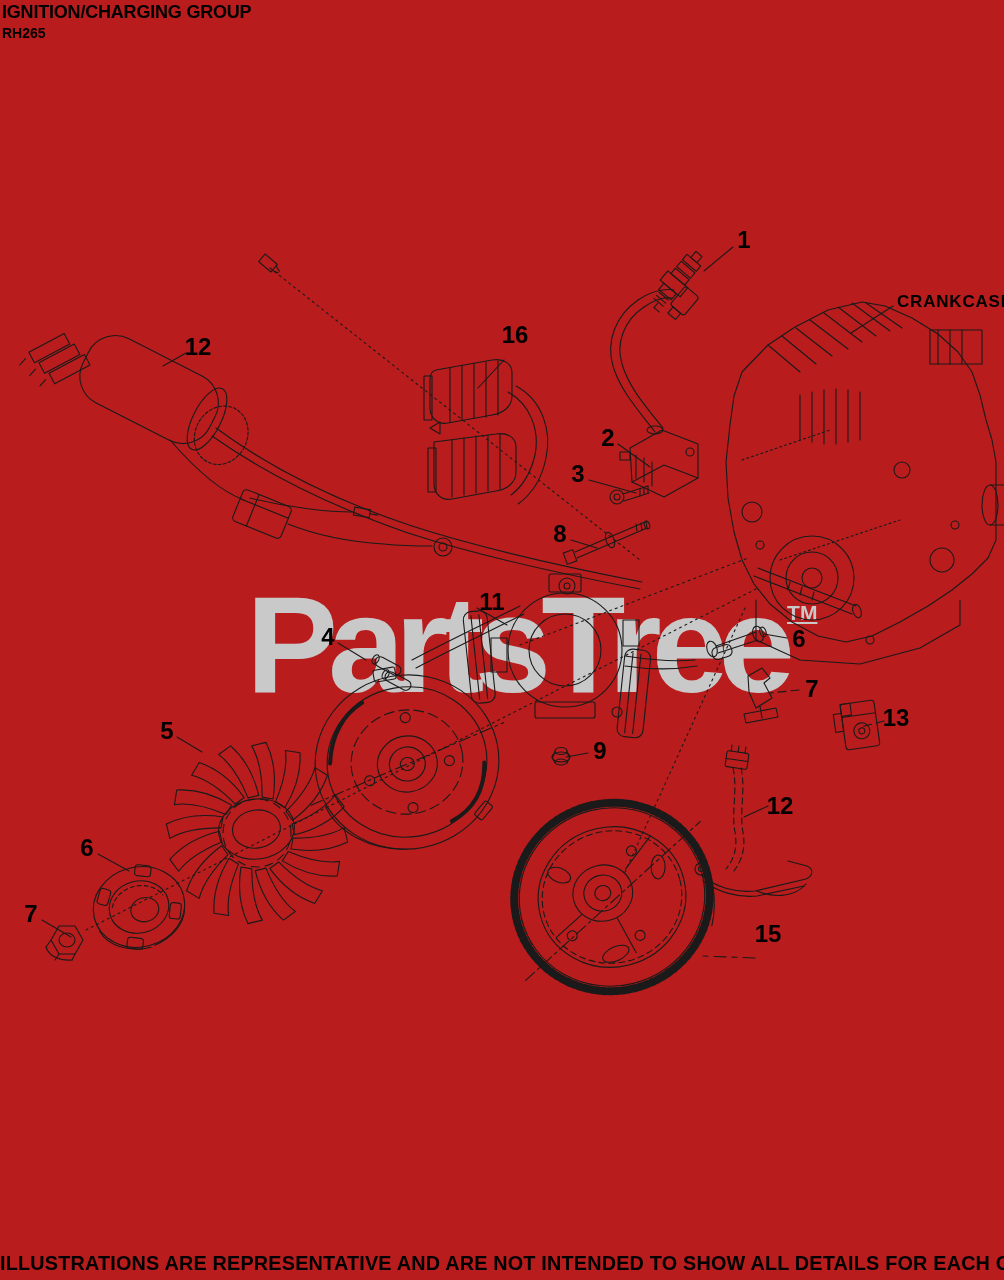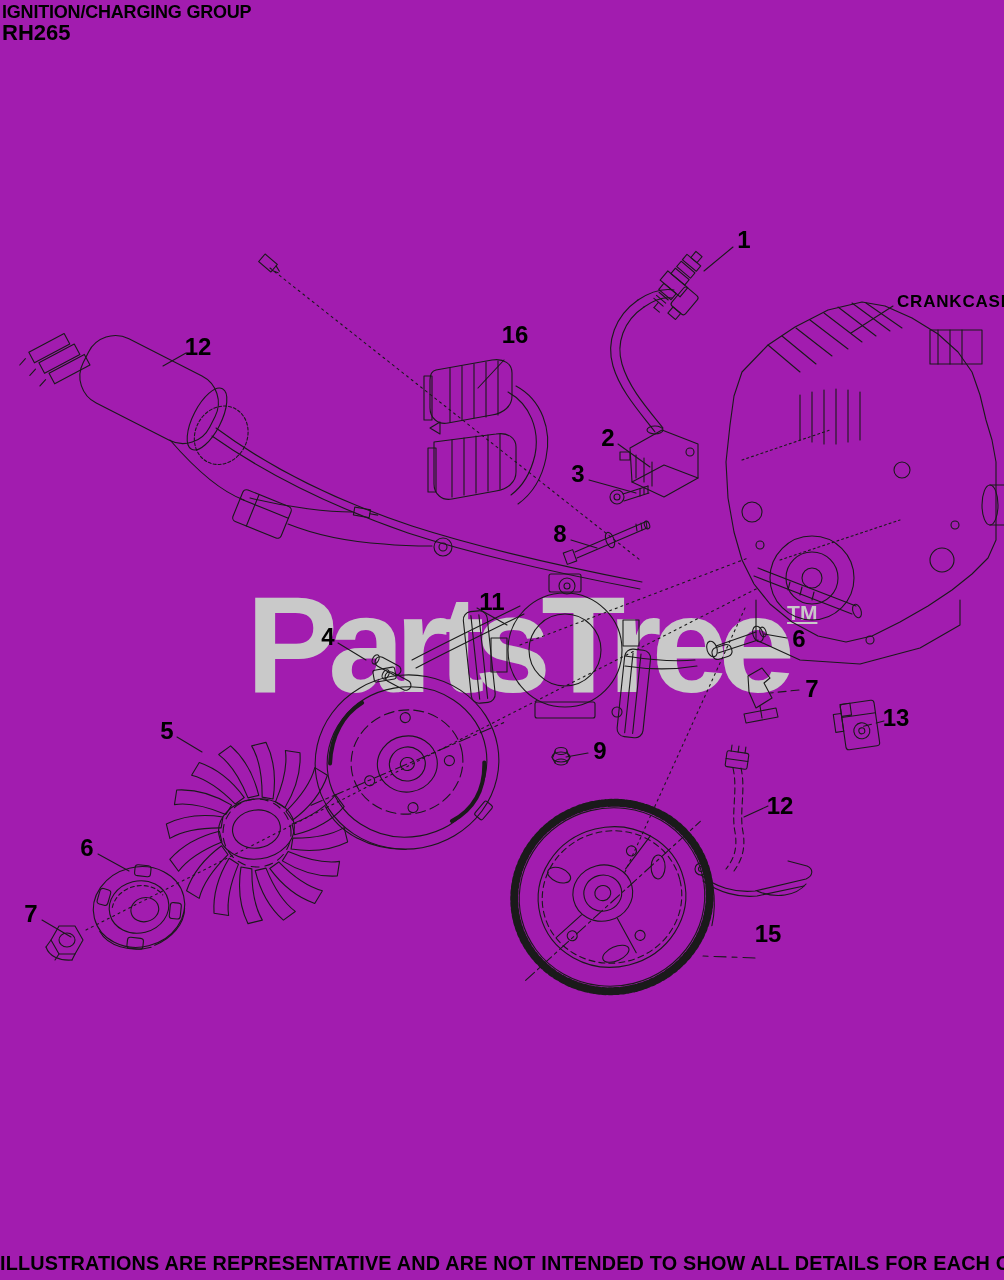--- a/index.html
+++ b/index.html
@@ -1,20 +1,20 @@
 <!DOCTYPE html>
 <html><head>
 <meta charset="utf-8">
 <style>
   html,body{margin:0;padding:0;background:#ffffff;}
-  .page{position:relative;width:1004px;height:1280px;background:#a21caf;overflow:hidden;
+  .page{position:relative;width:1004px;height:1280px;background:#b91c1c;overflow:hidden;
         font-family:"Liberation Sans","DejaVu Sans",sans-serif;color:#000;}
   .hdr{position:absolute;left:2px;top:1px;}
   .hdr .t1{font-size:18px;font-weight:bold;letter-spacing:-0.2px;line-height:22px;}
-  .hdr .t2{font-size:22px;font-weight:bold;line-height:20px;}
+  .hdr .t2{font-size:14px;font-weight:bold;line-height:20px;}
   .watermark{position:absolute;left:246px;top:575px;line-height:1;white-space:nowrap;z-index:0;}
   .wm-text{font-size:138px;font-weight:bold;letter-spacing:-10px;color:#c9c9c9;}
   .wm-tm{font-size:21px;font-weight:bold;color:#c9c9c9;position:relative;top:-72px;margin-left:2px;letter-spacing:0;text-decoration:underline;}
   svg.art{position:absolute;left:0;top:0;z-index:1;}
   svg.art *{fill:none;stroke:#1a1a1a;stroke-width:1.1px;stroke-linecap:round;stroke-linejoin:round;}
   svg.art .teeth{stroke-width:8px;}
   svg.art .med{stroke-width:4px;}
   .callout{position:absolute;z-index:2;font-size:24px;font-weight:bold;transform:translate(-50%,-50%);
            white-space:nowrap;}
   .ckl{position:absolute;z-index:2;left:897px;top:292px;font-size:17px;font-weight:bold;letter-spacing:0.8px;}

